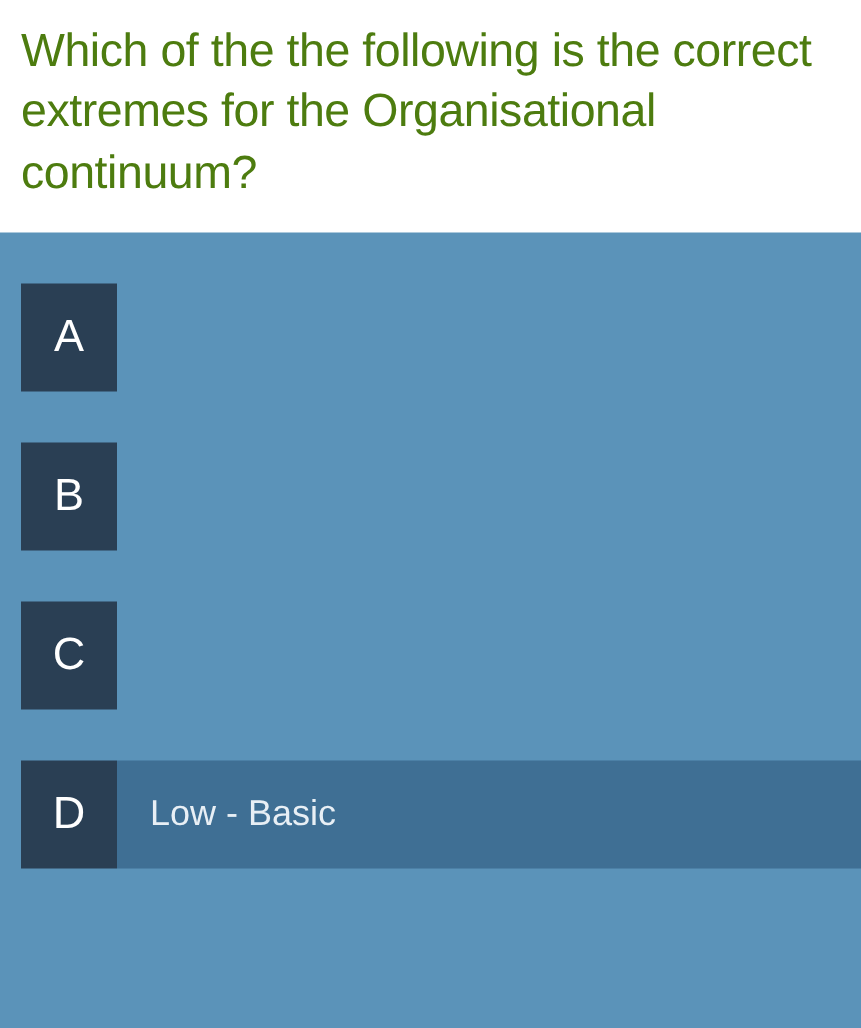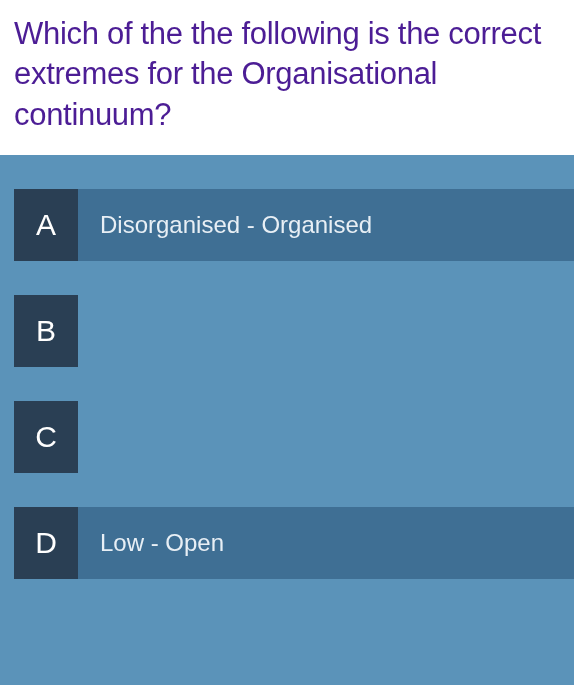--- a/index.html
+++ b/index.html
@@ -14,21 +14,21 @@
       background: #ffffff;
       font-weight: 300;
     }
     .question-area {
       padding: 14px 14px 20px 14px;
       background: #ffffff;
     }
     .question-text {
       font-size: 31px;
       font-weight: 300;
-      color: #4c1d95;
+      color: #4d7c0f;
       line-height: 1.3;
       letter-spacing: -0.3px;
     }
     .answers-area {
       background: #5b93b9;
       padding: 34px 0 0 14px;
       min-height: 530px;
     }
     .answer-option {
       display: flex;
@@ -62,29 +62,28 @@
 <body>
 
 <div class="question-area">
   <div class="question-text">Which of the the following is the correct extremes for the Organisational continuum?</div>
 </div>
 
 <div class="answers-area">
 
   <div class="answer-option">
     <div class="answer-letter">A</div>
-    <div class="answer-text">Disorganised - Organised</div>
   </div>
 
   <div class="answer-option">
     <div class="answer-letter">B</div>
   </div>
 
   <div class="answer-option">
     <div class="answer-letter">C</div>
   </div>
 
   <div class="answer-option">
     <div class="answer-letter">D</div>
-    <div class="answer-text">Low - Open</div>
+    <div class="answer-text">Low - Basic</div>
   </div>
 
 </div>
 
 </body></html>

